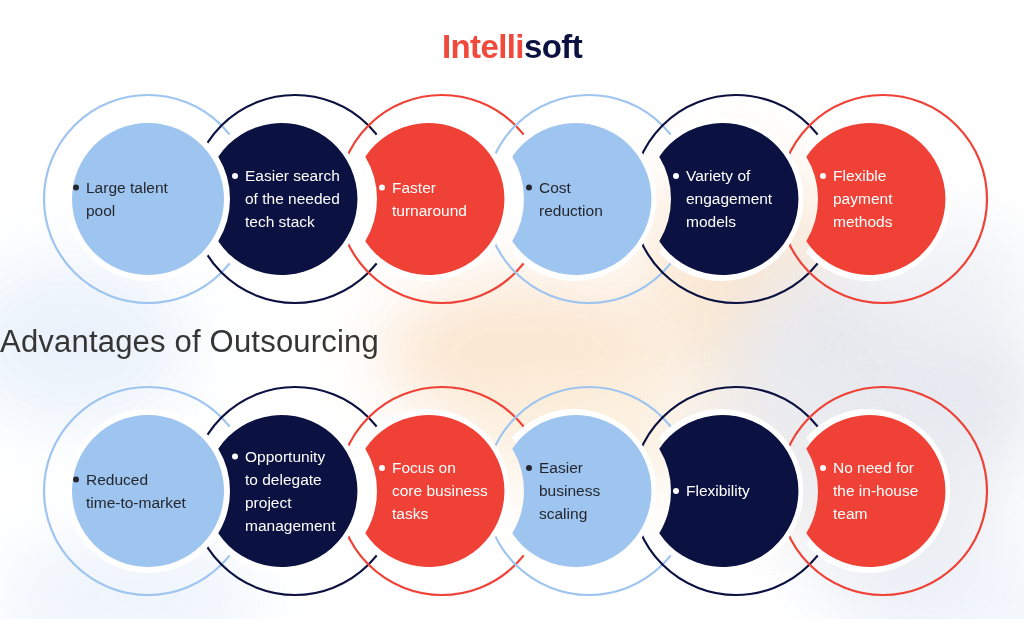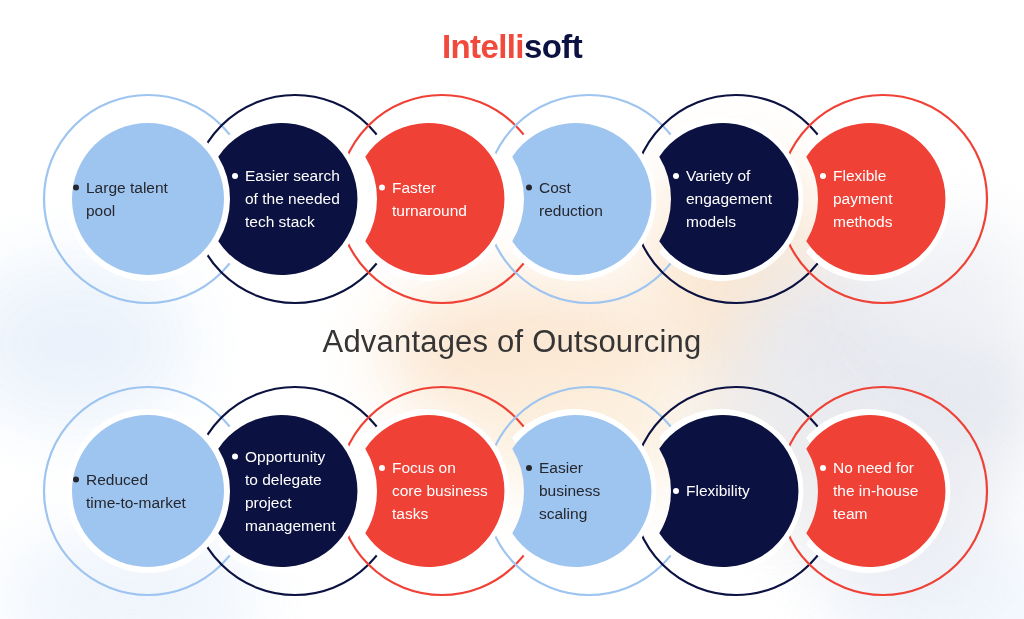--- a/index.html
+++ b/index.html
@@ -56,21 +56,21 @@
     letter-spacing: -0.6px;
   }
   #logo .logo-a { color: #f14a3c; }
   #logo .logo-b { color: #0b1140; }
 
   
   #center-title {
     position: absolute;
     left: 0; right: 0;
     top: 316px;
-    text-align: center;
+    text-align: left;
     z-index: 6;
     font-size: 31px;
     color: #353535;
     letter-spacing: 0.2px;
   }
 
   
   .row-svg {
     position: absolute;
     left: 0;

